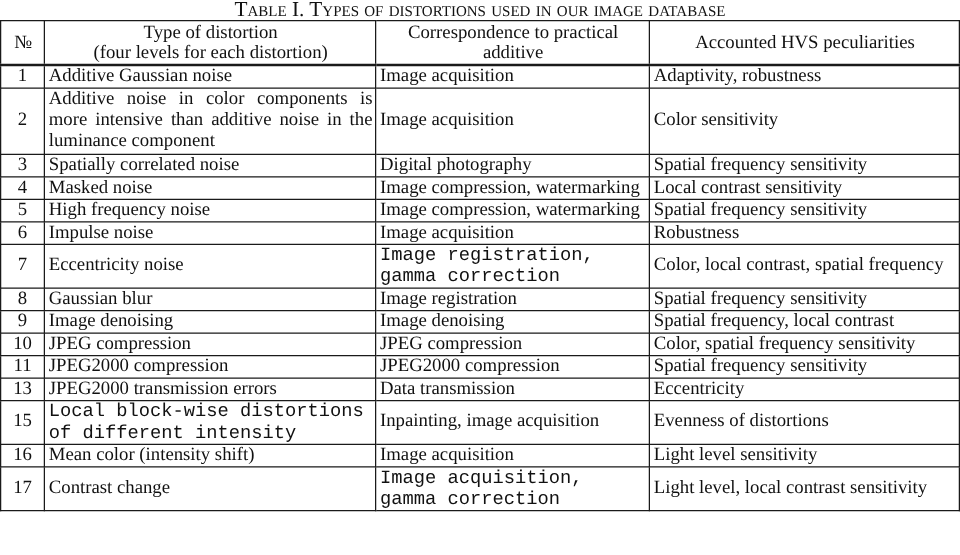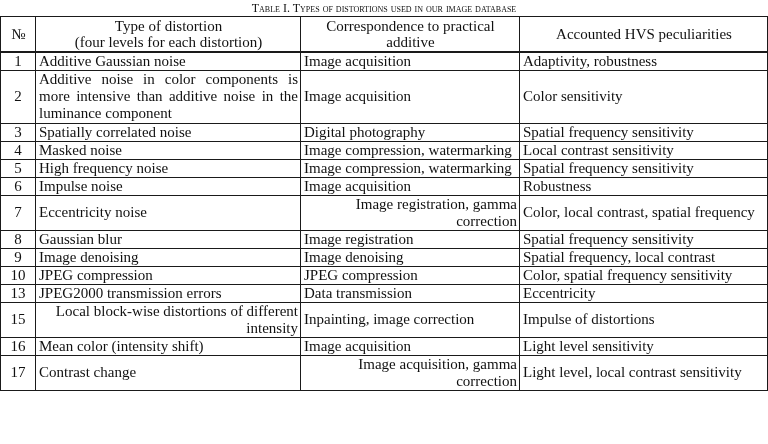--- a/index.html
+++ b/index.html
@@ -15,21 +15,21 @@
       color: #111111;
       position: relative;
     }
     .caption {
       position: absolute;
       left: 0;
       top: 0;
       width: 768px;
       height: 16px;
       text-align: center;
-      font-size: 12px;
+      font-size: 17px;
       line-height: 16px;
       letter-spacing: 0px;
     }
     .caption .sc {
       font-variant: small-caps;
     }
     table.dist {
       position: absolute;
       left: 0;
       top: 16px;
@@ -55,21 +55,22 @@
     table.dist td.num {
       text-align: center;
       padding: 0;
     }
     table.dist td.wrap {
       white-space: normal;
       text-align: justify;
     }
     table.dist td.wrapl {
       white-space: normal;
-      text-align: right;
+      text-align: left;
+      font-family: Liberation Mono, monospace;
     }
     col.c-num { width: 35px; }
     col.c-type { width: 265px; }
     col.c-corr { width: 219px; }
     col.c-hvs { width: 248px; }
     tr.h-head { height: 35px; }
     tr.h1 { height: 17px; }
     tr.h3 { height: 53px; }
     tr.h2 { height: 35px; }
   </style>
@@ -156,30 +157,36 @@
       <td>Image denoising</td>
       <td>Spatial frequency, local contrast</td>
     </tr>
     <tr class="h1">
       <td class="num">10</td>
       <td>JPEG compression</td>
       <td>JPEG compression</td>
       <td>Color, spatial frequency sensitivity</td>
     </tr>
     <tr class="h1">
+      <td class="num">11</td>
+      <td>JPEG2000 compression</td>
+      <td>JPEG2000 compression</td>
+      <td>Spatial frequency sensitivity</td>
+    </tr>
+    <tr class="h1">
       <td class="num">13</td>
       <td>JPEG2000 transmission errors</td>
       <td>Data transmission</td>
       <td>Eccentricity</td>
     </tr>
     <tr class="h2">
       <td class="num">15</td>
       <td class="wrapl">Local block-wise distortions of different intensity</td>
-      <td>Inpainting, image correction</td>
-      <td>Impulse of distortions</td>
+      <td>Inpainting, image acquisition</td>
+      <td>Evenness of distortions</td>
     </tr>
     <tr class="h1">
       <td class="num">16</td>
       <td>Mean color (intensity shift)</td>
       <td>Image acquisition</td>
       <td>Light level sensitivity</td>
     </tr>
     <tr class="h2">
       <td class="num">17</td>
       <td>Contrast change</td>

